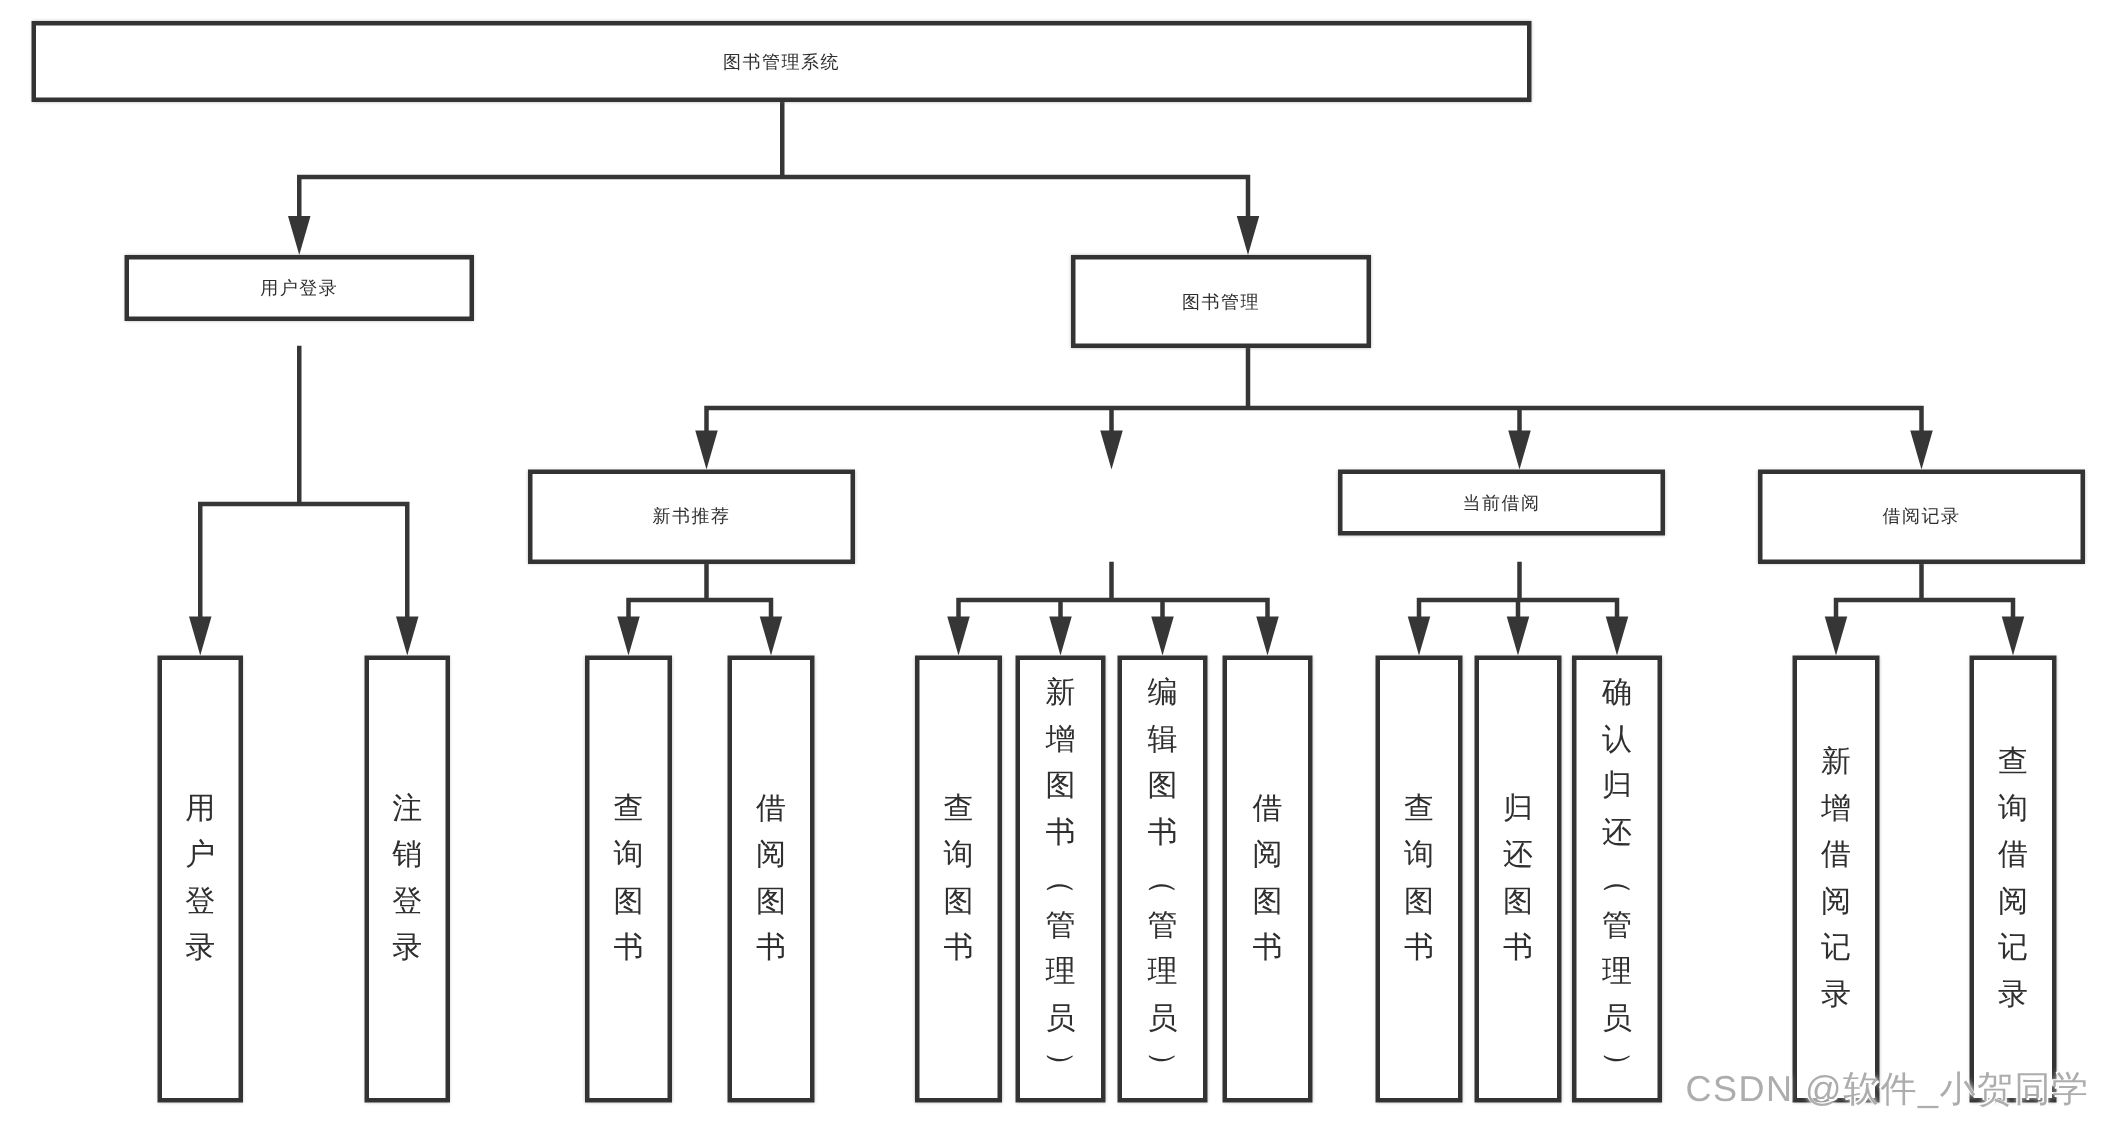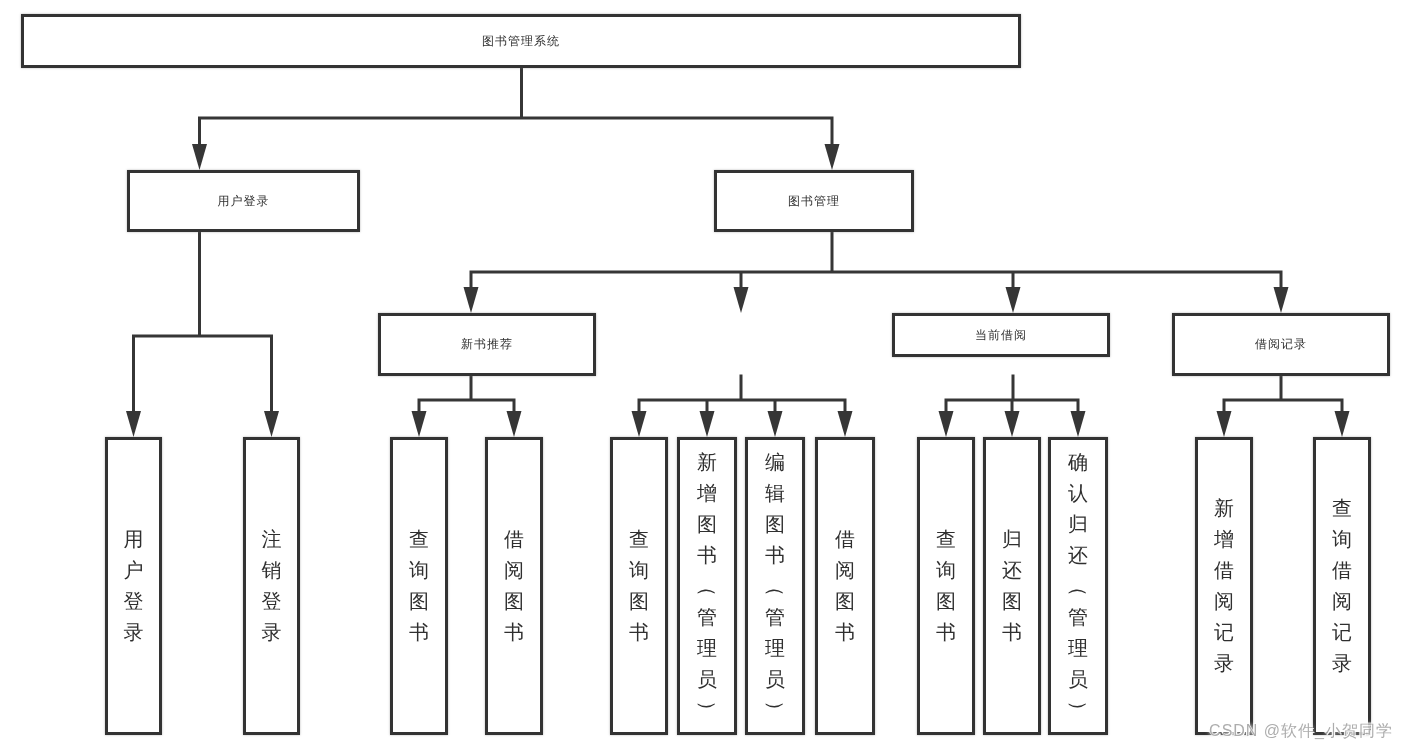--- a/index.html
+++ b/index.html
@@ -34,21 +34,21 @@
     display: block;
     height: 31px;
     line-height: 31px;
     text-align: center;
   }
   .vchar.rot { transform: rotate(90deg); }
   .watermark {
     position: absolute;
     right: 12px;
     bottom: 5px;
-    font-size: 16px;
+    font-size: 24px;
     color: #adadad;
     letter-spacing: 1px;
     text-shadow: 0 0 5px #ffffff, 0 0 3px #ffffff, 1px 1px 0 #ffffff, -1px -1px 0 #ffffff;
     white-space: nowrap;
   }
 </style>
 </head>
 <body>
 
 <div class="canvas">
@@ -93,28 +93,28 @@
       <path d="M1281 376 V400 M1224 400 H1342 M1224 400 V411 M1342 400 V411"></path>
       <polygon fill="#363636" stroke="none" points="1216.5,411 1231.5,411 1224,437"></polygon>
       <polygon fill="#363636" stroke="none" points="1334.5,411 1349.5,411 1342,437"></polygon>
     </g>
   </svg>
 
   <div class="node h-node" style="left:21px; top:14px; width:1000px; height:54px;">
     <span>图书管理系统</span>
   </div>
 
-  <div class="node h-node" style="left:83px; top:170px; width:233px; height:62px;margin-left:44px;">
+  <div class="node h-node" style="left:83px; top:170px; width:233px; height:44px;">
     <span>用户登录</span>
   </div>
   <div class="node h-node" style="left:714px; top:170px; width:200px; height:62px;">
     <span>图书管理</span>
   </div>
 
-  <div class="node h-node" style="left:378px; top:313px; width:218px; height:63px;">
+  <div class="node h-node" style="left:352px; top:313px; width:218px; height:63px;">
     <span>新书推荐</span>
   </div>
   <div class="node h-node" style="left:892px; top:313px; width:218px; height:44px;">
     <span>当前借阅</span>
   </div>
   <div class="node h-node" style="left:1172px; top:313px; width:218px; height:63px;align-items:center;">
     <span>借阅记录</span>
   </div>
 
   <div class="node v-node" style="left:105px; top:437px; width:57px; height:298px;">

